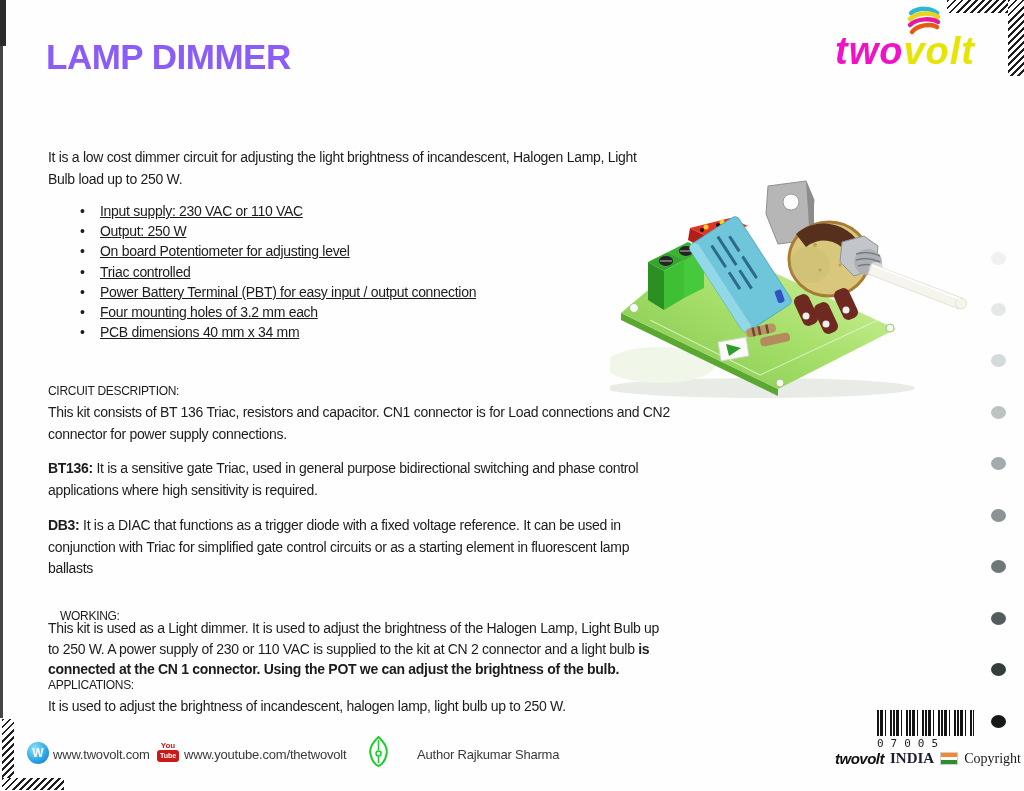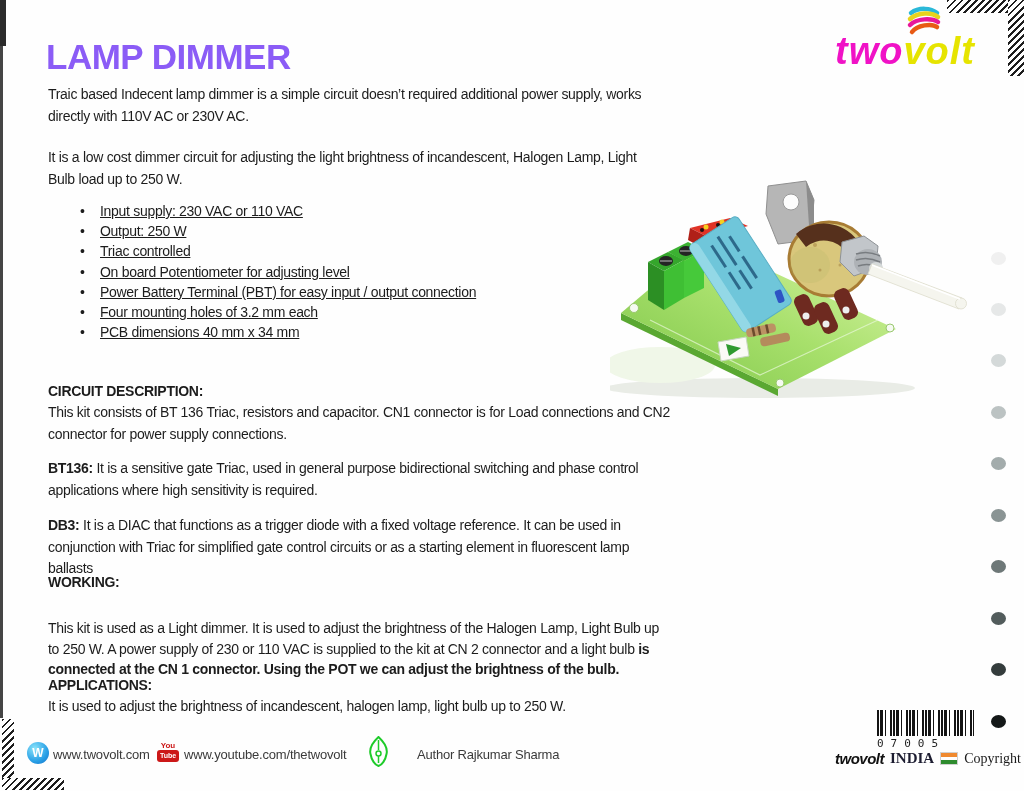--- a/index.html
+++ b/index.html
@@ -24,27 +24,27 @@
   .logo-volt{color:#e6e400;}
   
   .body{position:absolute;left:48px;margin:0;width:730px;font-size:14px;line-height:21.5px;
         letter-spacing:-0.3px;white-space:pre-line;}
   .pos-p1{top:84px;}
   .pos-p2{top:147px;}
   .features{position:absolute;left:80px;top:201px;margin:0;padding:0;list-style:none;
             font-size:14px;line-height:20.2px;letter-spacing:-0.3px;text-decoration:underline;}
   .features li{position:relative;padding-left:20px;}
   .features li::before{content:"\2022";position:absolute;left:0;top:0;font-size:14px;}
-  .sec-h{position:absolute;left:48px;margin:0;font-size:14px;font-weight:bold;letter-spacing:-0.3px;
+  .sec-h{position:absolute;left:48px;margin:0;font-size:12px;font-weight:normal;letter-spacing:-0.3px;
          line-height:21px;}
   .pos-circuit-h{top:381px;}
   .pos-circuit-b{top:402px;}
   .pos-bt{top:458px;}
   .pos-db3{top:515px;}
-  .pos-working-h{top:572px;}
+  .pos-working-h{top:606px;margin-left:12px;}
   .pos-working-b{top:618px;line-height:20.5px;}
   .pos-apps-h{top:675px;}
   .pos-apps-b{top:696px;}
   .lead{font-weight:bold;}
   .boldtail{font-weight:bold;}
   
   .photo{position:absolute;left:610px;top:170px;width:402px;height:228px;}
   
   .dot{position:absolute;width:15px;height:13px;border-radius:50%;}
   
@@ -91,30 +91,28 @@
   <div class="logo">
     <svg class="logo-flame" width="38" height="32" viewBox="0 0 38 32">
       <path d="M6 7 C14 1, 26 2, 32 7" stroke="#2ab8d8" stroke-width="4.5" fill="none" stroke-linecap="round"></path>
       <path d="M5 13 C13 6, 27 6, 33 11" stroke="#e8d41c" stroke-width="4.5" fill="none" stroke-linecap="round"></path>
       <path d="M5 19 C12 12, 27 12, 33 16" stroke="#e8189a" stroke-width="4.5" fill="none" stroke-linecap="round"></path>
       <path d="M7 26 C12 19, 27 17, 32 21" stroke="#e85a14" stroke-width="4.5" fill="none" stroke-linecap="round"></path>
     </svg>
     <div class="logo-text"><span class="logo-two">two</span><span class="logo-volt">volt</span></div>
   </div>
 
-  <p class="body pos-p1">Traic based Indecent lamp dimmer is a simple circuit doesn’t required additional power supply, works
-directly with 110V AC or 230V AC.</p>
   <p class="body pos-p2">It is a low cost dimmer circuit for adjusting the light brightness of incandescent, Halogen Lamp, Light
 Bulb load up to 250 W.</p>
 
   <ul class="features">
     <li>Input supply: 230 VAC or 110 VAC</li>
     <li>Output: 250 W</li>
+    <li>On board Potentiometer for adjusting level</li>
     <li>Triac controlled</li>
-    <li>On board Potentiometer for adjusting level</li>
     <li>Power Battery Terminal (PBT) for easy input / output connection</li>
     <li>Four mounting holes of 3.2 mm each</li>
     <li>PCB dimensions 40 mm x 34 mm</li>
   </ul>
 
   <h2 class="sec-h pos-circuit-h">CIRCUIT DESCRIPTION:</h2>
   <p class="body pos-circuit-b">This kit consists of BT 136 Triac, resistors and capacitor.  CN1 connector is for Load connections and CN2
 connector for power supply connections.</p>
 
   <p class="body pos-bt"><span class="lead">BT136:</span><span> It is a sensitive gate Triac, used in general purpose bidirectional switching and phase control

